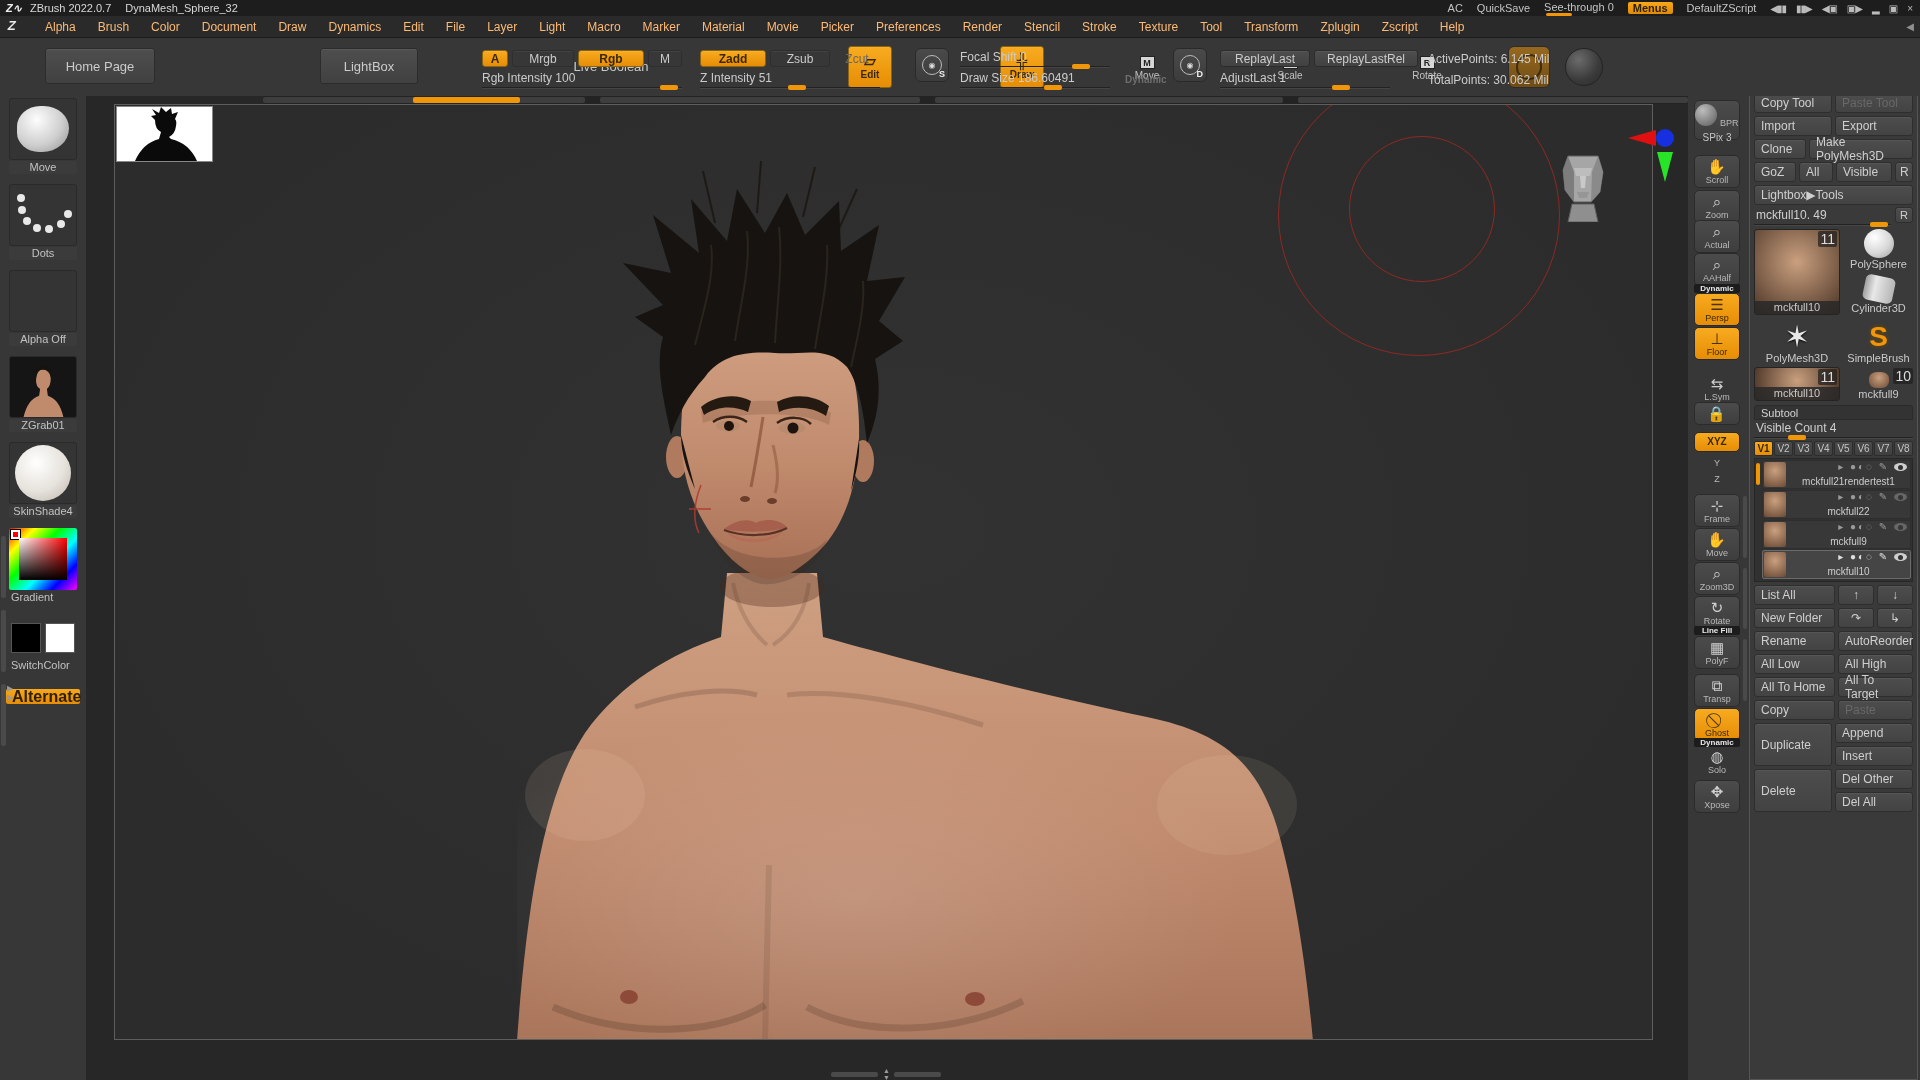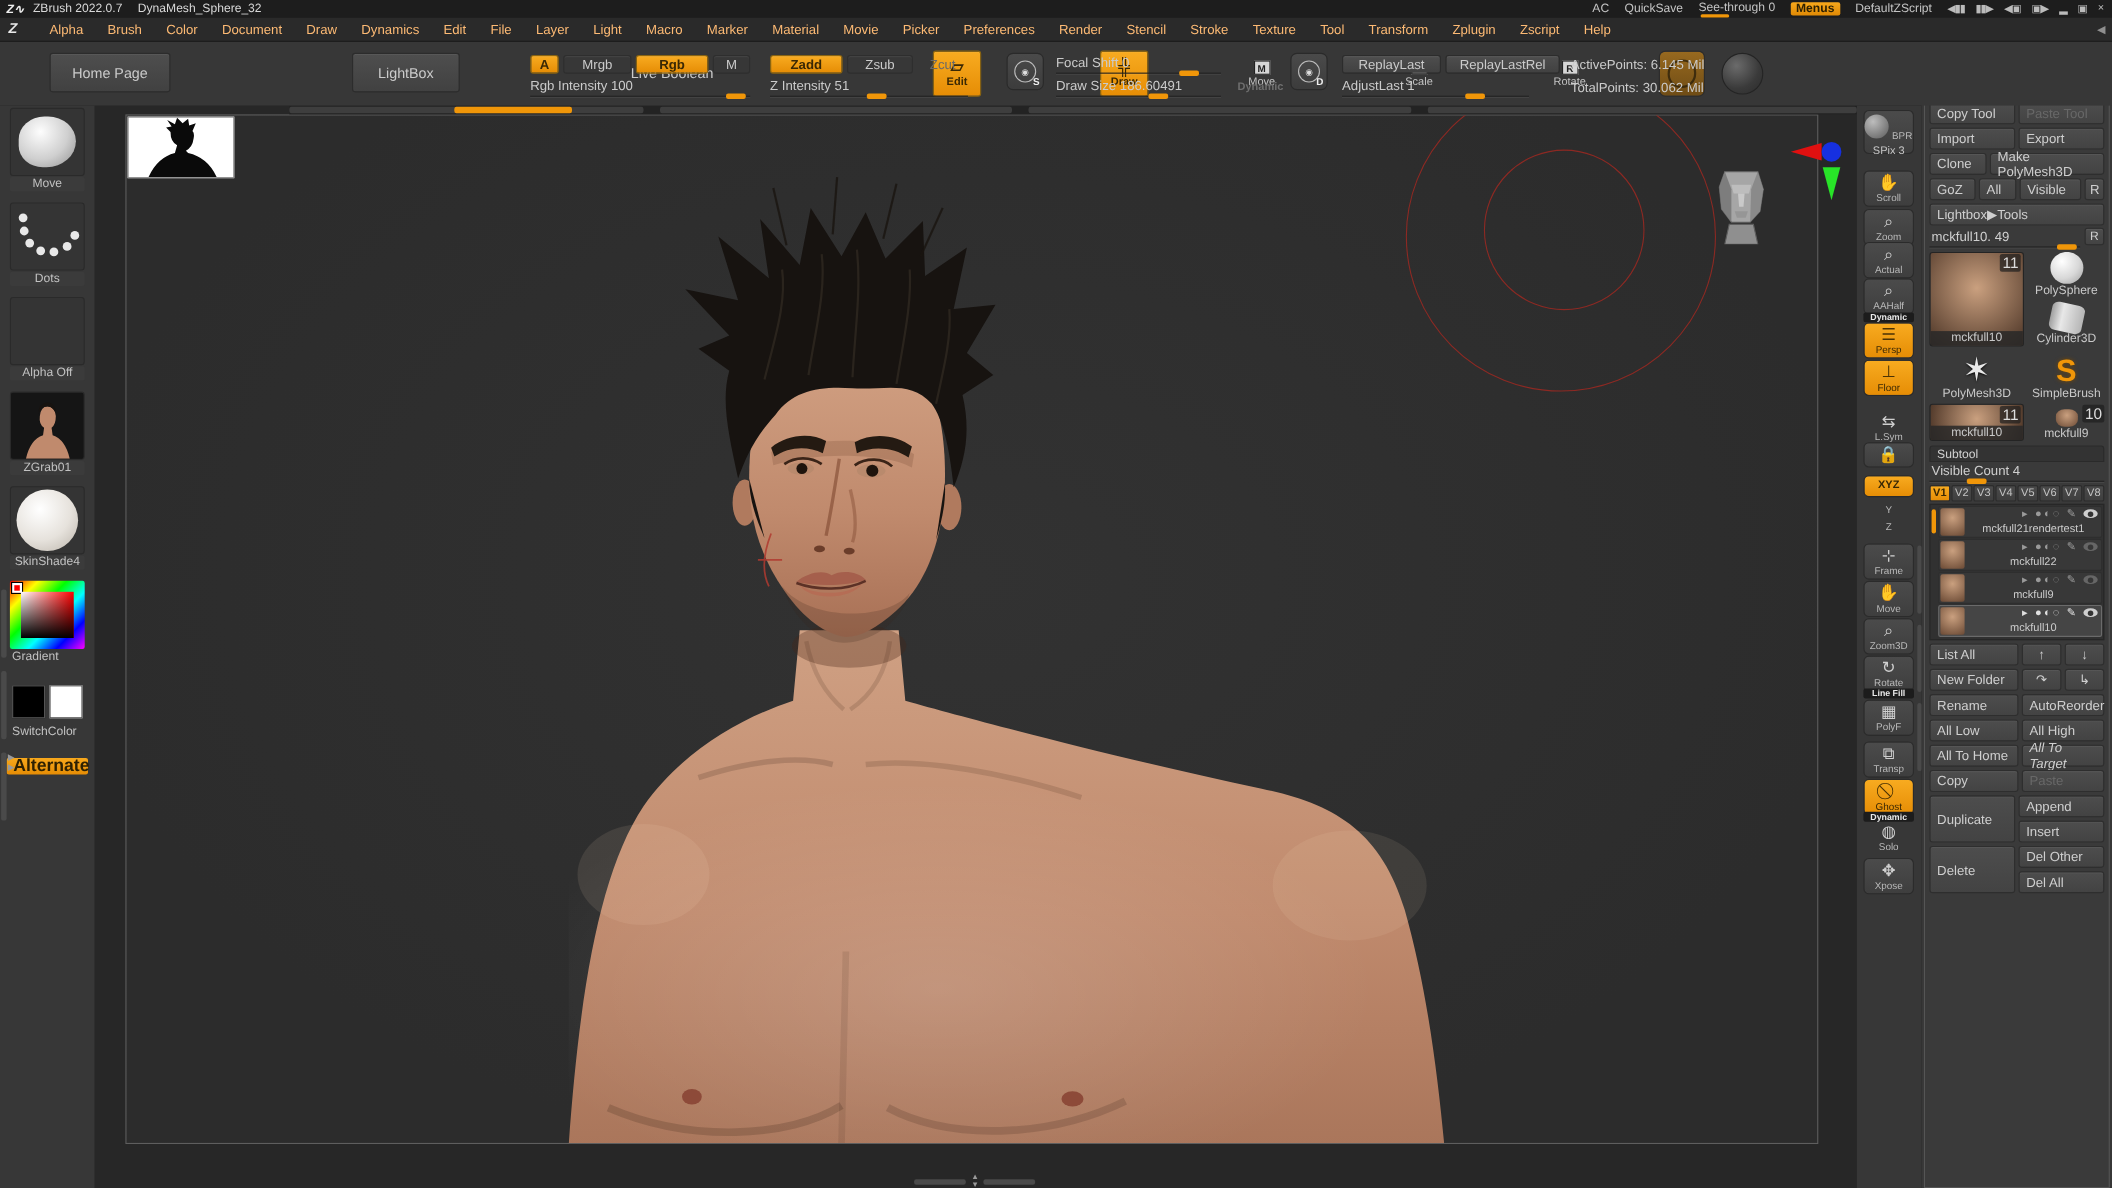--- a/index.html
+++ b/index.html
@@ -659,21 +659,21 @@
       <div class="tpbtn" style="justify-content:center;">↑</div>
       <div class="tpbtn" style="justify-content:center;">↓</div>
       <div class="tpbtn">New Folder</div>
       <div class="tpbtn" style="justify-content:center;">↷</div>
       <div class="tpbtn" style="justify-content:center;">↳</div>
       <div class="tpbtn">Rename</div>
       <div class="tpbtn" style="grid-column:span 2;">AutoReorder</div>
       <div class="tpbtn">All Low</div>
       <div class="tpbtn" style="grid-column:span 2;">All High</div>
       <div class="tpbtn">All To Home</div>
-      <div class="tpbtn" style="grid-column:span 2;font-style:italic;">All To Target</div>
+      <div class="tpbtn" style="grid-column:span 2;">All To Target</div>
       <div class="tpbtn">Copy</div>
       <div class="tpbtn dim" style="grid-column:span 2;">Paste</div>
     </div>
     <div class="tpgrid" style="grid-template-columns:1fr 1fr;">
       <div class="tpbtn tall">Duplicate</div>
       <div style="display:grid;gap:3px;">
         <div class="tpbtn">Append</div>
         <div class="tpbtn">Insert</div>
       </div>
       <div class="tpbtn tall">Delete</div>

